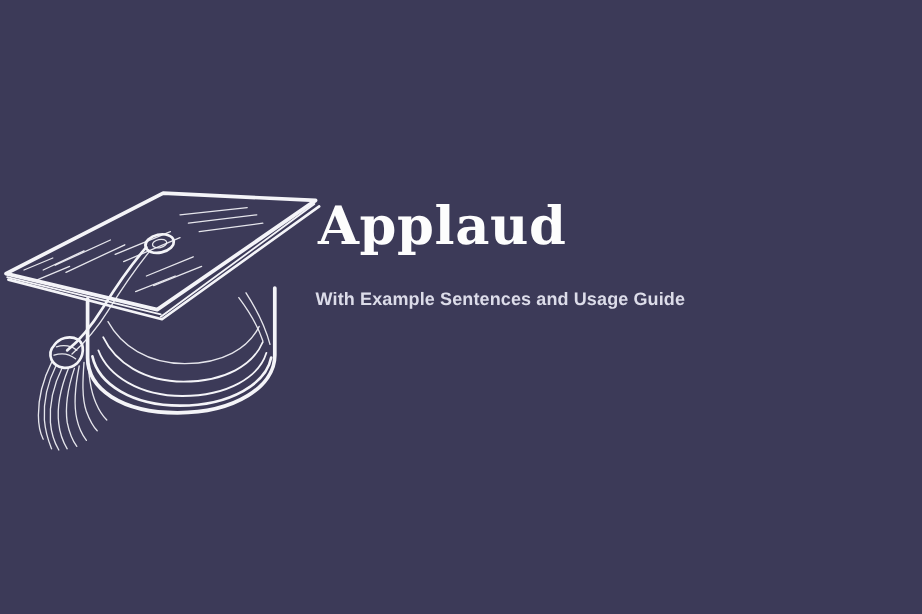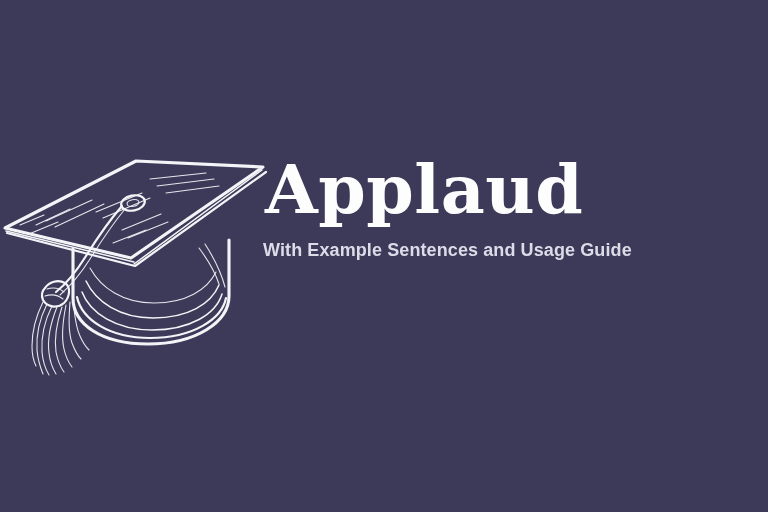--- a/index.html
+++ b/index.html
@@ -38,21 +38,21 @@
     left: 262px;
     top: 160px;
     width: 500px;
   }
 
   #word-title {
     display: block;
     color: #fdfdfd;
     font-family: "DejaVu Serif", "Liberation Serif", serif;
     font-weight: 700;
-    font-size: 68px;
+    font-size: 44px;
     line-height: 58px;
     letter-spacing: 0.5px;
     margin: 0;
     padding: 0 0 0 3px;
     white-space: nowrap;
   }
 
   #headline {
     display: block;
     color: #e9e9f3;
@@ -64,21 +64,21 @@
     margin: 18px 0 0 0;
     padding: 0;
     white-space: nowrap;
   }
 
   #tagline {
     display: block;
     color: #dcdce9;
     font-family: "Liberation Sans", sans-serif;
     font-weight: 700;
-    font-size: 18px;
+    font-size: 15px;
     line-height: 20px;
     letter-spacing: 0.1px;
     margin: 22px 0 0 1px;
     padding: 0;
     white-space: nowrap;
   }
 
   
   #site-brand {
     position: absolute;

